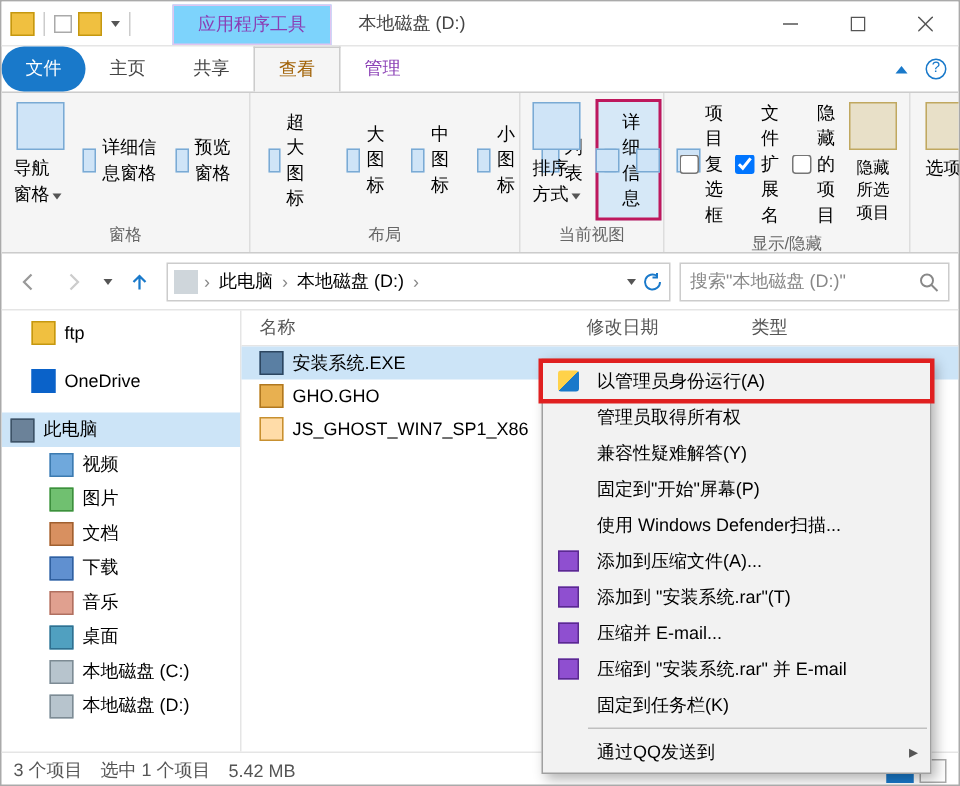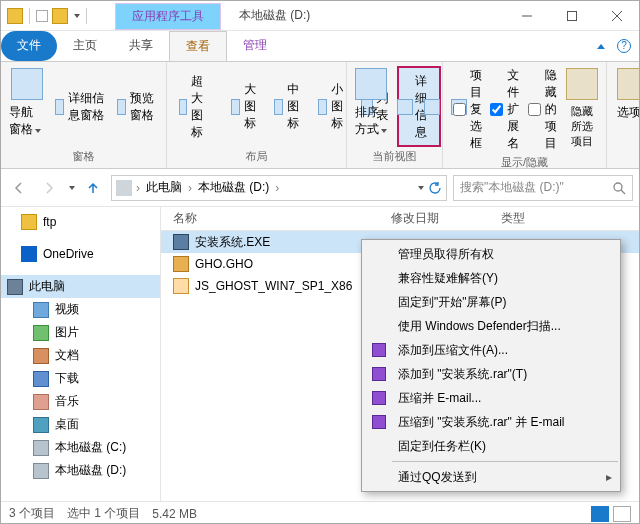--- a/index.html
+++ b/index.html
@@ -365,20 +365,26 @@
           <div class="fi"></div>
           <span>GHO.GHO</span>
         </div>
       <div class="file-row">
           <div class="fi"></div>
           <span>JS_GHOST_WIN7_SP1_X86</span>
         </div>
     </div>
 
     <div class="ctxmenu">
+      <div class="ctx-item highlight">
+          <div class="cleft">
+            <div class="shield-ico"></div>
+          </div>
+          <div class="ctext">以管理员身份运行(A)</div>
+        </div>
       <div class="ctx-item">
           <div class="cleft"></div>
           <div class="ctext">管理员取得所有权</div>
         </div>
       <div class="ctx-item">
           <div class="cleft"></div>
           <div class="ctext">兼容性疑难解答(Y)</div>
         </div>
       <div class="ctx-item">
           <div class="cleft"></div>

